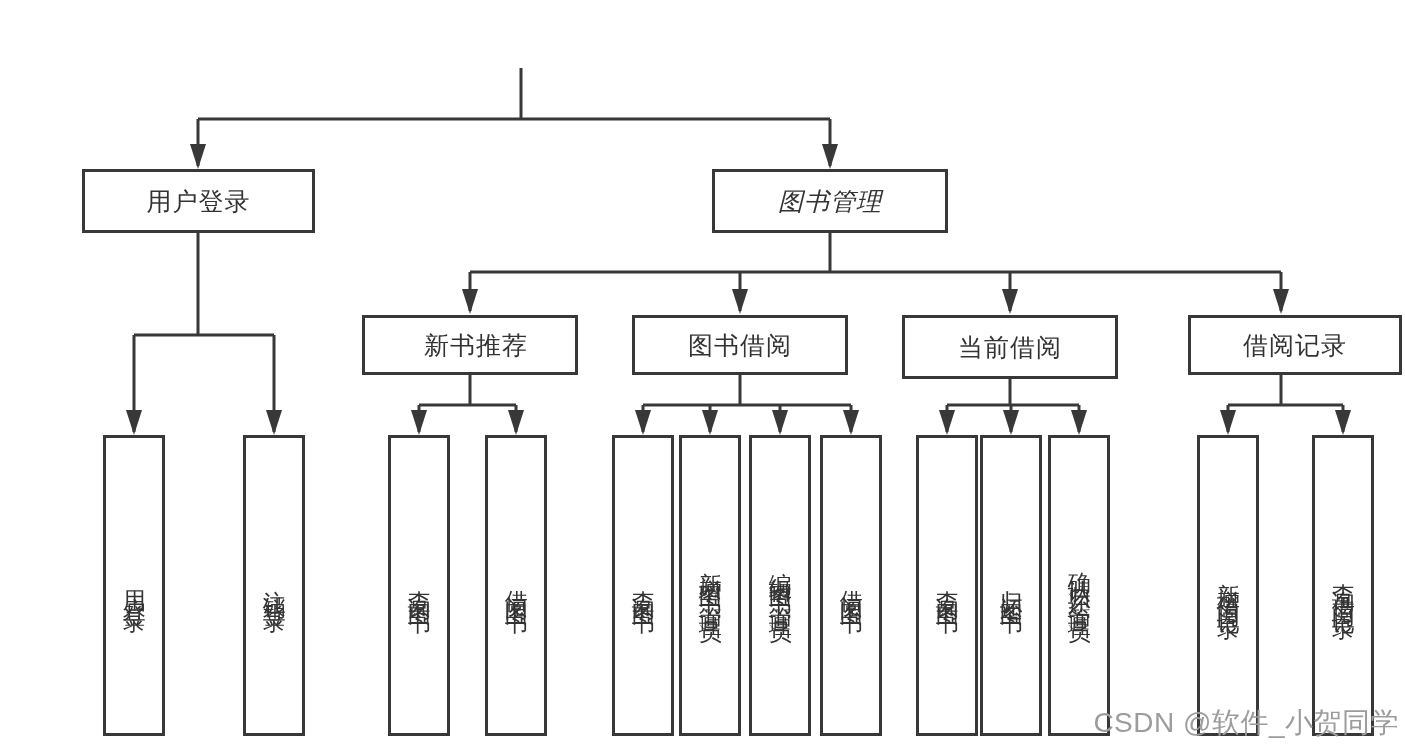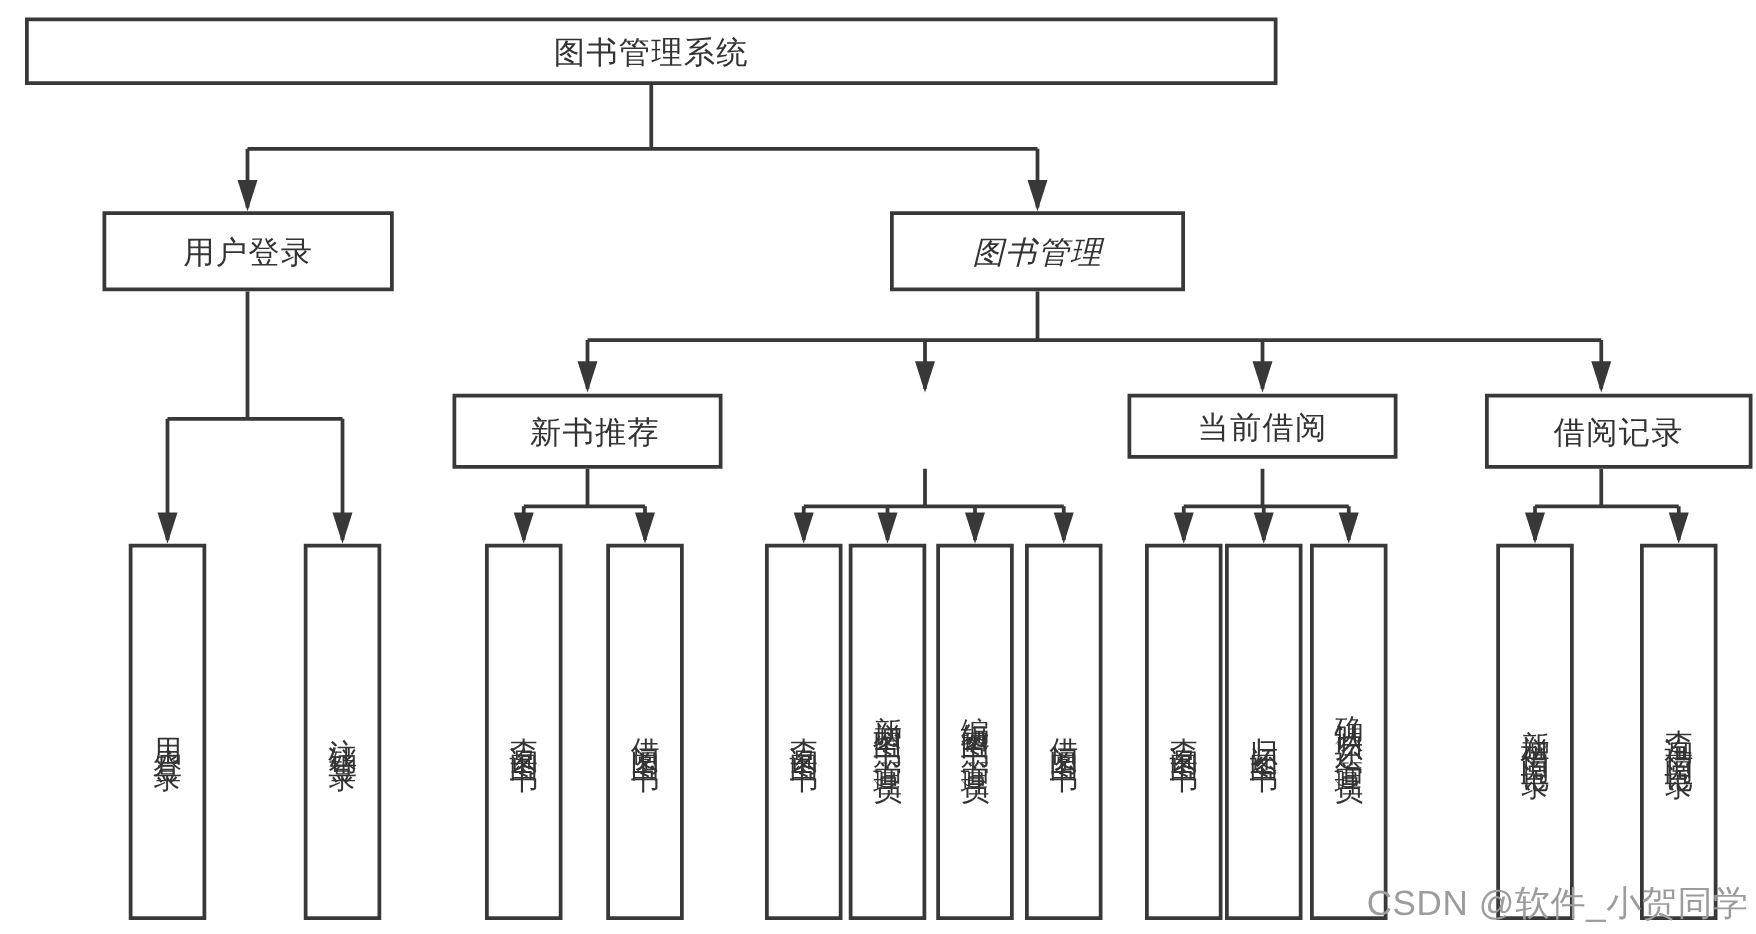--- a/index.html
+++ b/index.html
@@ -74,27 +74,27 @@
       <polygon points="772,410 788,410 780,435"></polygon>
       <polygon points="843,410 859,410 851,435"></polygon>
       <polygon points="939,410 955,410 947,435"></polygon>
       <polygon points="1003,410 1019,410 1011,435"></polygon>
       <polygon points="1071,410 1087,410 1079,435"></polygon>
       <polygon points="1220,410 1236,410 1228,435"></polygon>
       <polygon points="1335,410 1351,410 1343,435"></polygon>
     </g>
   </svg>
 
-  <div class="box" style="left:20px; top:14px; width:1002px; height:54px;">图书管理系统</div>
 
   <div class="box" style="left:82px; top:169px; width:233px; height:64px;">用户登录</div>
   <div class="box" style="left:712px; top:169px; width:236px; height:64px;font-style:italic;">图书管理</div>
 
   <div class="box" style="left:362px; top:315px; width:216px; height:60px;padding-left:12px;">新书推荐</div>
-  <div class="box" style="left:902px; top:315px; width:216px; height:52px;">当前借阅</div>
+  <div class="box" style="left:632px; top:315px; width:216px; height:60px;">图书借阅</div>
+  <div class="box" style="left:902px; top:315px; width:216px; height:64px;">当前借阅</div>
   <div class="box" style="left:1174px; top:315px; width:214px; height:60px;margin-left:14px;">借阅记录</div>
 
   <div class="box leaf" style="left:103px;">
     <span class="vtext">用户登录</span>
   </div>
   <div class="box leaf" style="left:243px;">
     <span class="vtext">注销登录</span>
   </div>
 
   <div class="box leaf" style="left:388px;">

